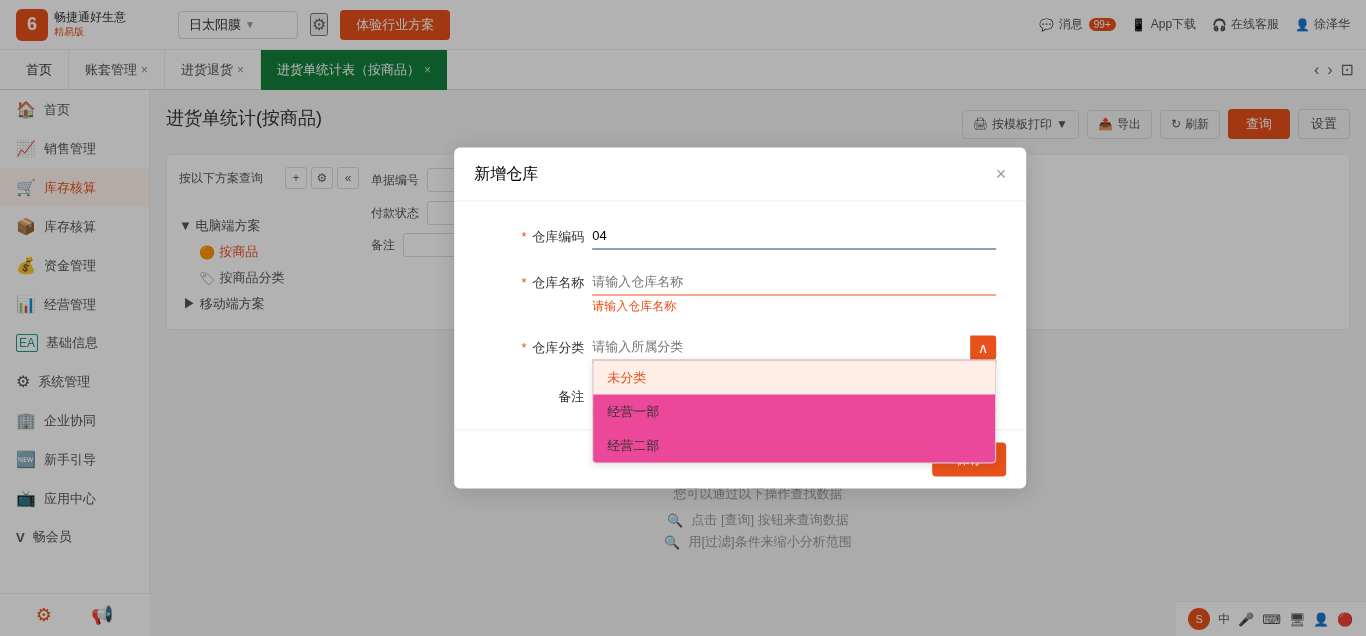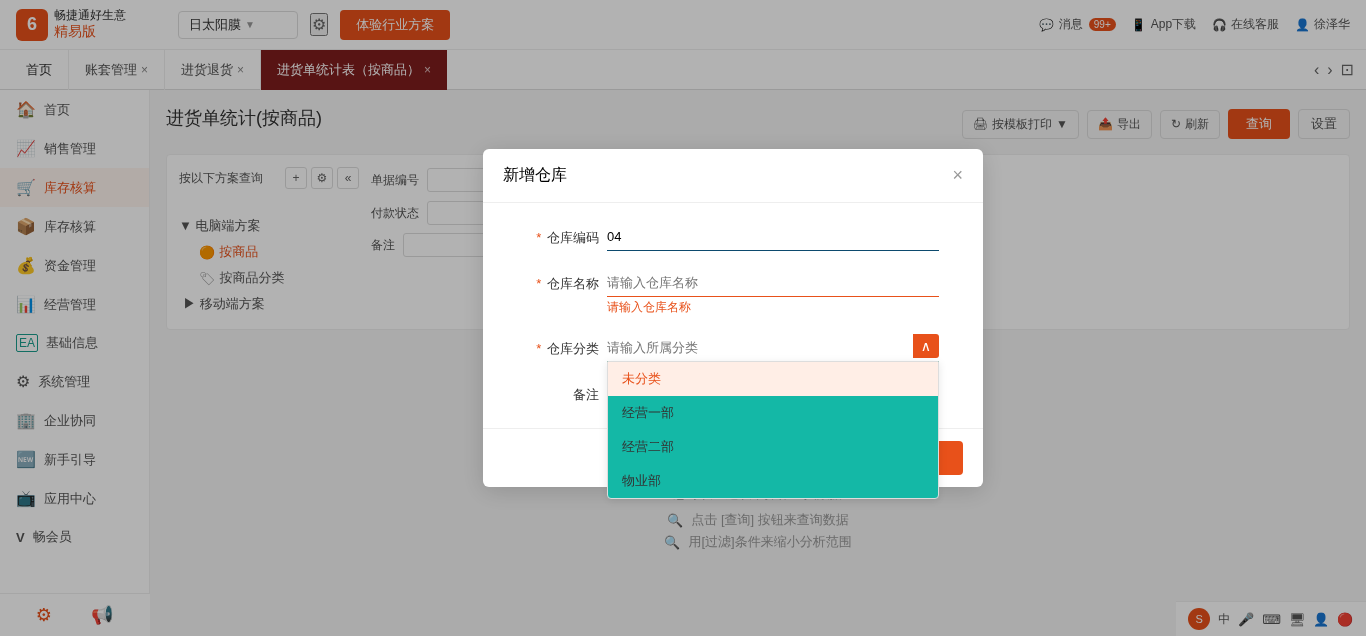--- a/index.html
+++ b/index.html
@@ -14,21 +14,21 @@
     .logo-area {
       display: flex; align-items: center; gap: 6px;
       width: 150px; min-width: 150px;
     }
     .logo-icon {
       width: 32px; height: 32px; background: #e8511a; border-radius: 6px;
       display: flex; align-items: center; justify-content: center;
       color: #fff; font-size: 18px; font-weight: bold;
     }
     .logo-text { font-size: 12px; color: #333; line-height: 1.3; }
-    .logo-sub { font-size: 14px; color: #e8511a; }
+    .logo-sub { font-size: 10px; color: #e8511a; }
     .store-selector {
       display: flex; align-items: center; gap: 4px;
       border: 1px solid #ddd; border-radius: 4px; padding: 4px 10px;
       background: #fff; cursor: pointer; min-width: 120px;
     }
     .store-selector span { color: #333; }
     .store-selector .arrow { color: #999; font-size: 10px; }
     .btn-trial {
       background: #e8511a; color: #fff; border: none; border-radius: 4px;
       padding: 6px 16px; cursor: pointer; font-size: 13px;
@@ -49,21 +49,21 @@
     .tab-bar {
       display: flex; align-items: center; background: #fff;
       border-bottom: 1px solid #ddd; height: 40px; padding-left: 10px;
     }
     .tab {
       display: flex; align-items: center; gap: 4px; padding: 0 16px;
       height: 40px; cursor: pointer; font-size: 13px; color: #555;
       border-right: 1px solid #eee; white-space: nowrap;
     }
     .tab.active {
-      background: #7f1d1d; color: #fff; border-right: none;
+      background: #15803d; color: #fff; border-right: none;
     }
     .tab .close-tab { font-size: 12px; cursor: pointer; color: inherit; opacity: 0.7; }
     .tab-home { color: #333; }
     .tab-controls { margin-left: auto; display: flex; align-items: center; gap: 8px; padding-right: 12px; }
     .tab-ctrl-btn { background: none; border: none; cursor: pointer; color: #666; font-size: 16px; }
 
     
     .main-layout { display: flex; height: calc(636px - 90px); }
 
     
@@ -129,61 +129,61 @@
     
     .overlay {
       position: fixed; top: 0; left: 0; width: 100%; height: 100%;
       background: rgba(0,0,0,0.3); z-index: 100;
     }
 
     
     .modal {
       position: fixed; top: 50%; left: 50%; transform: translate(-40%, -50%);
       background: #fff; border-radius: 6px; box-shadow: 0 4px 24px rgba(0,0,0,0.15);
-      z-index: 101; width: 500px; padding: 0;
+      z-index: 101; width: 572px; padding: 0;
     }
     .modal-header {
       display: flex; align-items: center; justify-content: space-between;
       padding: 16px 20px; border-bottom: 1px solid #eee; font-size: 16px; font-weight: 500;
     }
     .modal-close {
       cursor: pointer; color: #999; font-size: 18px; background: none; border: none;
     }
-    .modal-body { padding: 20px 44px; }
+    .modal-body { padding: 20px 30px; margin-left: 28px; }
     .form-row {
       display: flex; align-items: flex-start; margin-bottom: 18px; position: relative;
     }
     .form-label {
       width: 80px; min-width: 80px; font-size: 13px; color: #333;
       padding-top: 6px; text-align: right; padding-right: 8px;
     }
     .required { color: #e8511a; margin-right: 2px; }
     .form-input {
       flex: 1; border: none; border-bottom: 1px solid #0c4a6e; padding: 6px 0;
       font-size: 13px; outline: none;
     }
     .form-input.error { border-bottom-color: #e8511a; }
     .error-msg { color: #e8511a; font-size: 12px; margin-top: 2px; }
     .form-control-wrapper { flex: 1; display: flex; flex-direction: column; }
 
     
     .category-input-wrapper {
-      flex: 1; position: relative; display: flex; align-items: flex-start;
-      border-bottom: 1px solid #15803d;
+      flex: 1; position: relative; display: flex; align-items: flex-end;
+      border-bottom: 4px solid #15803d;
     }
     .category-input {
       flex: 1; border: none; padding: 6px 0; font-size: 13px; outline: none;
     }
     .category-toggle {
       background: #e8511a; color: #fff; border: none; border-radius: 0 3px 3px 0;
       padding: 4px 8px; cursor: pointer; font-size: 14px;
     }
     .dropdown-list {
       position: absolute; top: 100%; left: 0; width: 100%;
-      background: #14b8a6; border: 1px solid #ddd; border-radius: 0 0 4px 4px;
+      background: #ec4899; border: 1px solid #ddd; border-radius: 0 0 4px 4px;
       z-index: 200; box-shadow: 0 2px 8px rgba(0,0,0,0.1);
     }
     .dropdown-item {
       padding: 8px 14px; cursor: pointer; font-size: 13px; color: #333;
     }
     .dropdown-item.selected { background: #ffeee6; color: #e8511a; }
 
     .modal-footer {
       display: flex; justify-content: flex-end; gap: 10px;
       padding: 12px 20px; border-top: 1px solid #eee;
@@ -447,21 +447,20 @@
         <span class="required">*</span>
         <span>仓库分类</span>
       </div>
       <div class="category-input-wrapper">
         <input class="category-input" placeholder="请输入所属分类" style="">
         <button class="category-toggle">∧</button>
         <div class="dropdown-list">
           <div class="dropdown-item selected">未分类</div>
           <div class="dropdown-item">经营一部</div>
           <div class="dropdown-item">经营二部</div>
-          <div class="dropdown-item">物业部</div>
         </div>
       </div>
     </div>
 
     <div class="form-row" style="margin-bottom:0;">
       <div class="form-label">
         <span>备注</span>
       </div>
       <input class="form-input" style="">
     </div>

